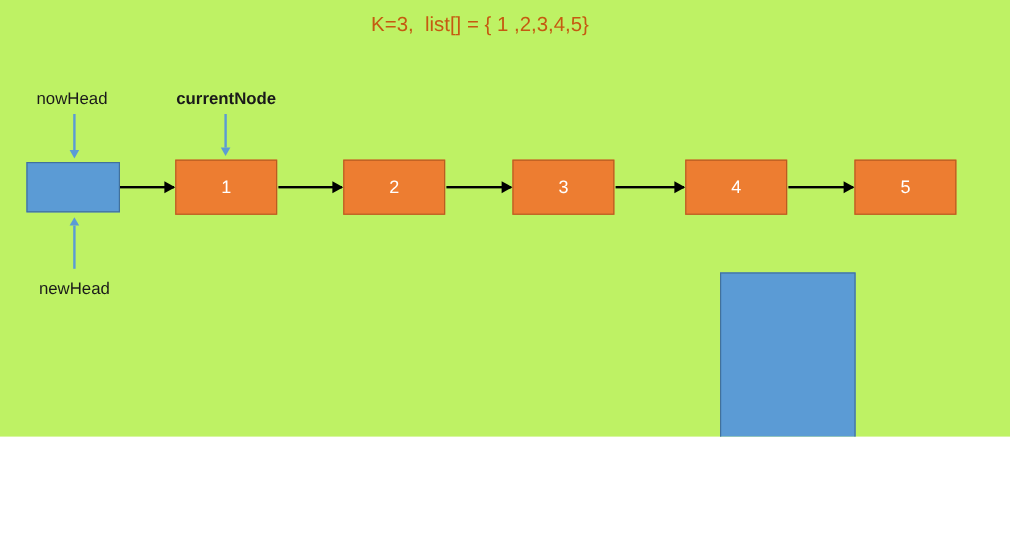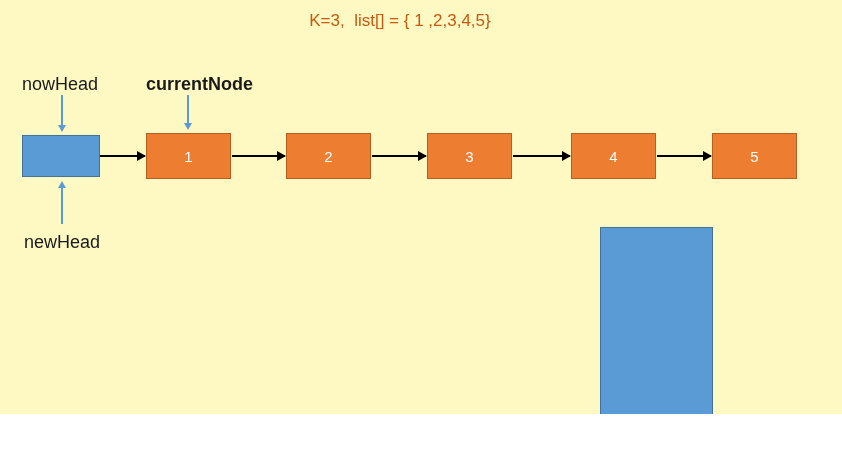--- a/index.html
+++ b/index.html
@@ -1,34 +1,34 @@
 <!DOCTYPE html>
 <html><head>
 <meta charset="utf-8">
 <style>
   html, body { margin: 0; padding: 0; background: #ffffff; }
   .canvas {
     position: relative;
     width: 842px;
-    height: 414px;
-    background: #fef9c3;
+    height: 364px;
+    background: #bef264;
     font-family: "Liberation Sans", sans-serif;
     overflow: hidden;
   }
   .title {
     position: absolute;
     left: 240px; top: 11px; width: 320px;
     text-align: center;
     font-size: 17px;
     color: #C55A11;
     white-space: pre;
   }
   .ptr-label {
     position: absolute;
-    font-size: 18px;
+    font-size: 14px;
     color: #1a1a1a;
     text-align: center;
     white-space: nowrap;
   }
   .head-box {
     position: absolute;
     left: 22px; top: 135px;
     width: 78px; height: 42px;
     background: #5B9BD5;
     border: 1.5px solid #41719C;

